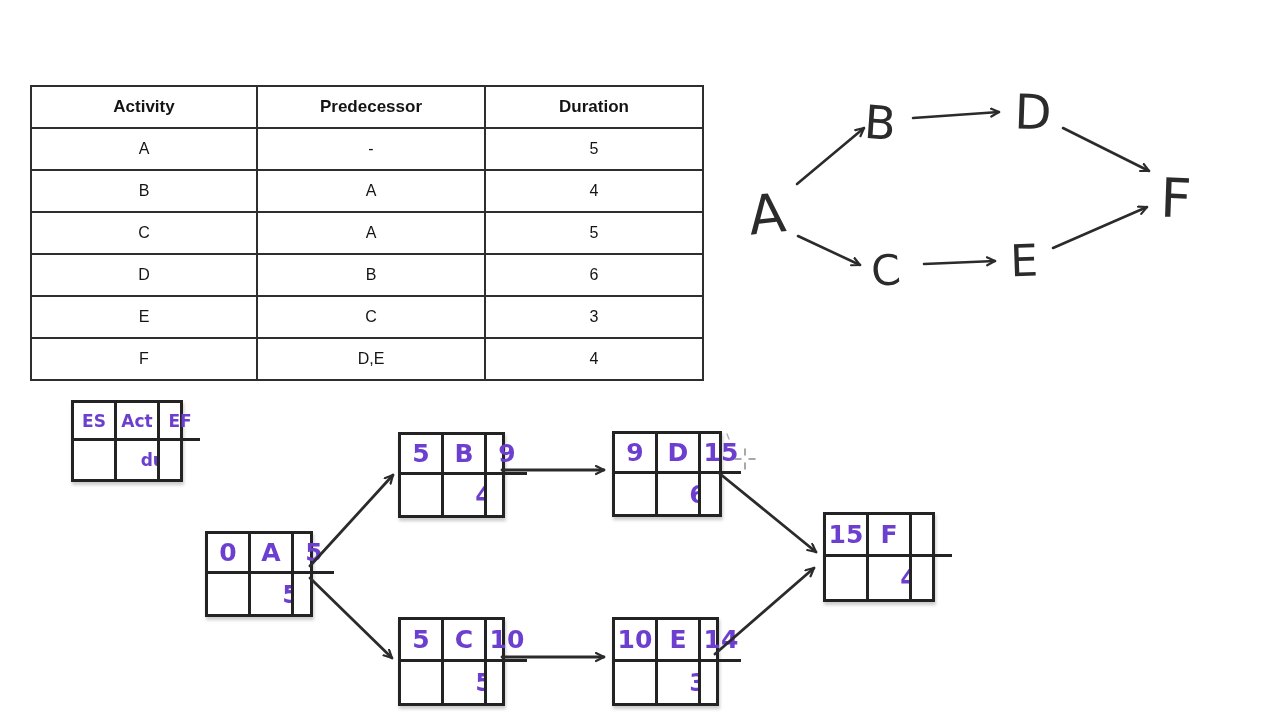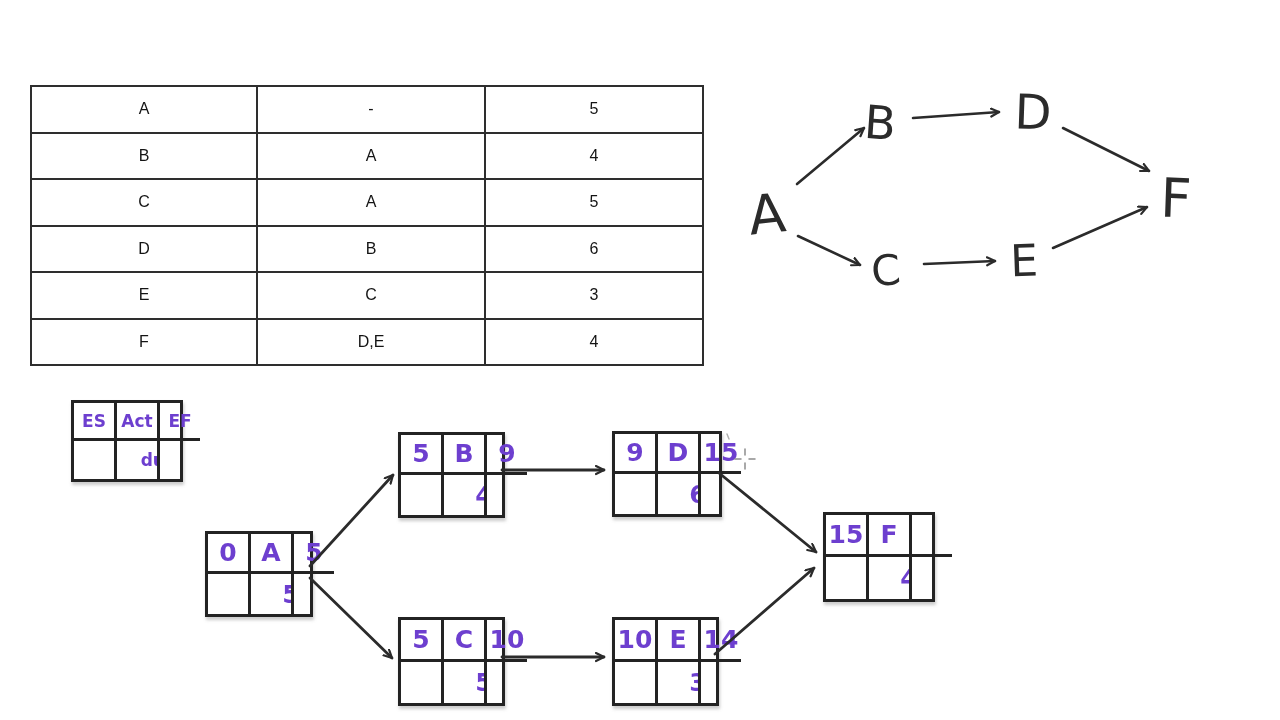--- a/index.html
+++ b/index.html
@@ -55,20 +55,25 @@
 </head>
 <body>
 
 <table class="activity-table">
   <colgroup>
       <col style="width:226px">
       <col style="width:228px">
       <col style="width:218px">
     </colgroup>
   <tbody>
+      <tr>
+    <th>Activity</th>
+    <th>Predecessor</th>
+    <th>Duration</th>
+  </tr>
   <tr>
     <td>A</td>
     <td>-</td>
     <td>5</td>
   </tr>
   <tr>
     <td>B</td>
     <td>A</td>
     <td>4</td>
   </tr>

